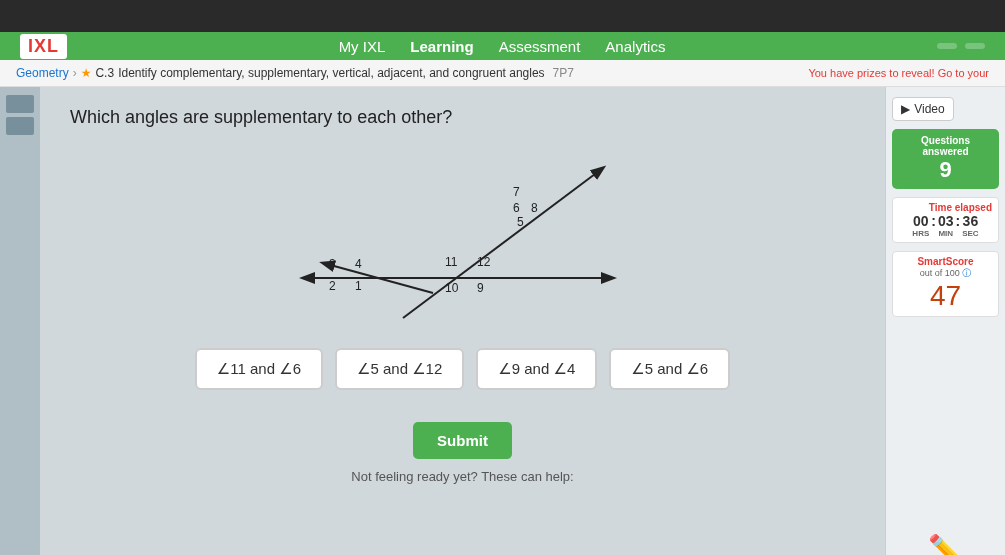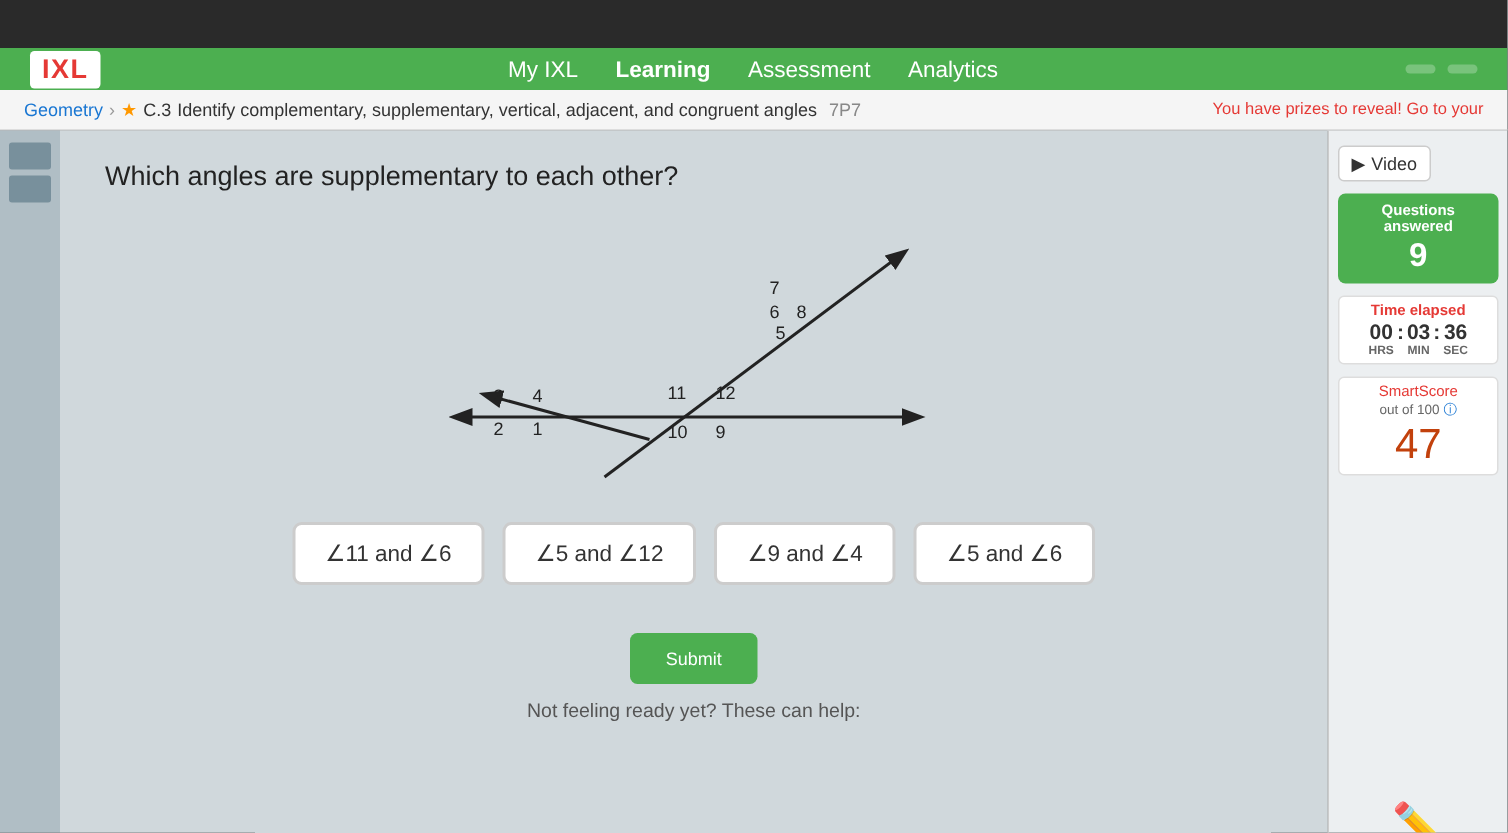--- a/index.html
+++ b/index.html
@@ -169,22 +169,22 @@
       display: flex;
       gap: 12px;
       align-items: center;
     }
     .submit-btn {
       background: #4caf50;
       color: #fff;
       border: none;
       border-radius: 5px;
       padding: 10px 24px;
-      font-size: 12px;
-      font-weight: 400;
+      font-size: 15px;
+      font-weight: 700;
       cursor: pointer;
     }
 
     .work-it-out {
       text-align: center;
       margin-top: 10px;
     }
     .work-it-out a {
       color: #1976d2;
       font-size: 14px;
@@ -231,21 +231,21 @@
     .questions-answered-box .qa-label {
       font-size: 10px;
       font-weight: 700;
     }
     .questions-answered-box .qa-count {
       font-size: 22px;
       font-weight: 700;
       line-height: 1.2;
     }
     .time-box {
-      text-align: center;
+      text-align: right;
       background: #fff;
       border: 1px solid #ddd;
       border-radius: 4px;
       padding: 4px 6px;
       width: 100%;
     }
     .time-label {
       font-size: 10px;
       color: #e53935;
       font-weight: 600;
@@ -267,21 +267,21 @@
     .time-sublabel { font-size: 8px; color: #666; }
 
     .smart-score-box {
       text-align: center;
       background: #fff;
       border: 1px solid #ddd;
       border-radius: 4px;
       padding: 4px 6px;
       width: 100%;
     }
-    .ss-label { font-size: 10px; color: #e53935; font-weight: 400; }
+    .ss-label { font-size: 10px; color: #e53935; font-weight: 700; }
     .ss-sublabel { font-size: 9px; color: #666; }
     .ss-score { font-size: 28px; font-weight: 400; color: #c2410c; }
 
     .pencil-icon {
       color: #1976d2;
       font-size: 28px;
       cursor: pointer;
       margin-top: auto;
     }
 

